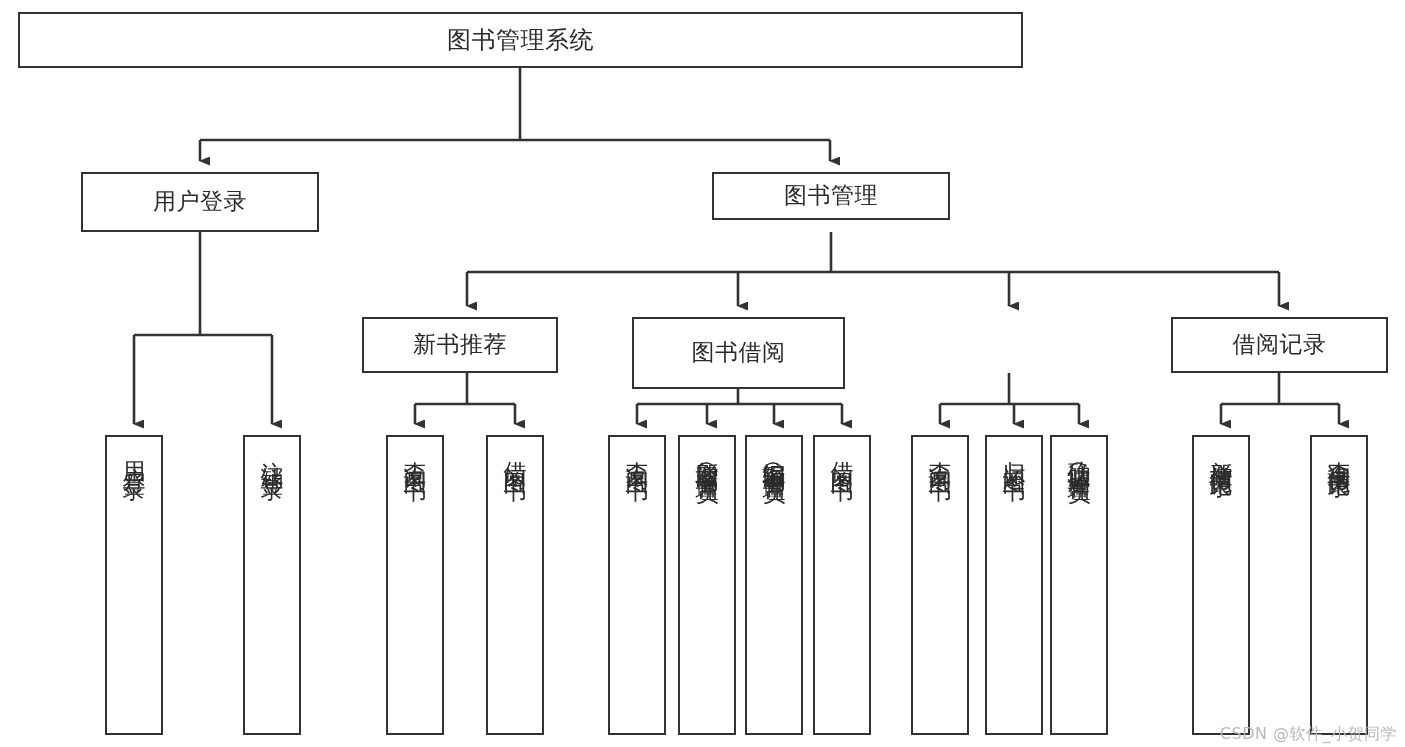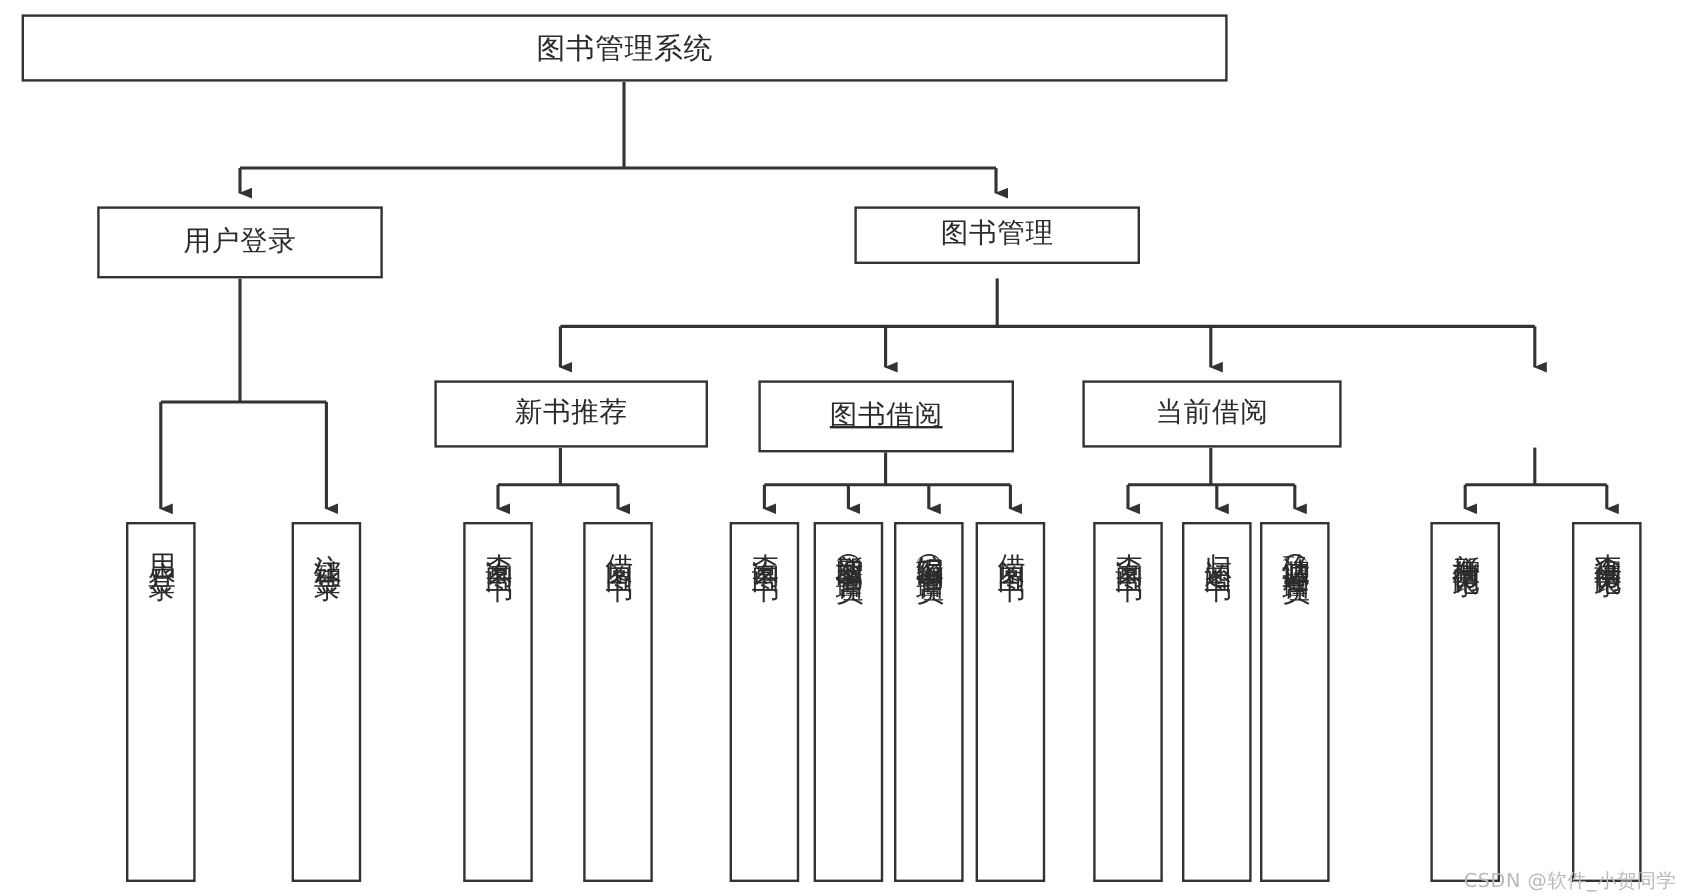--- a/index.html
+++ b/index.html
@@ -138,28 +138,28 @@
     <span class="node-label">图书管理系统</span>
   </div>
 
   <div class="node horiz" style="left:81px; top:172px; width:238px; height:60px;">
     <span class="node-label">用户登录</span>
   </div>
   <div class="node horiz" style="left:712px; top:172px; width:238px; height:48px;">
     <span class="node-label">图书管理</span>
   </div>
 
-  <div class="node horiz" style="left:362px; top:317px; width:228px; height:56px;">
+  <div class="node horiz" style="left:362px; top:317px; width:196px; height:56px;">
     <span class="node-label">新书推荐</span>
   </div>
-  <div class="node horiz" style="left:632px; top:317px; width:213px; height:60px;text-decoration:underline;">
+  <div class="node horiz" style="left:632px; top:317px; width:213px; height:72px;">
     <span class="node-label">图书借阅</span>
   </div>
-  <div class="node horiz" style="left:902px; top:317px; width:216px; height:56px;">
-    <span class="node-label">当前借阅</span>
+  <div class="node horiz" style="left:1171px; top:317px; width:217px; height:56px;">
+    <span class="node-label">借阅记录</span>
   </div>
 
   <div class="node vert" style="left:105px; top:435px; width:58px; height:300px;">
     <span class="node-label">用户登录</span>
   </div>
   <div class="node vert" style="left:243px; top:435px; width:58px; height:300px;">
     <span class="node-label">注销登录</span>
   </div>
 
   <div class="node vert" style="left:386px; top:435px; width:58px; height:300px;">

